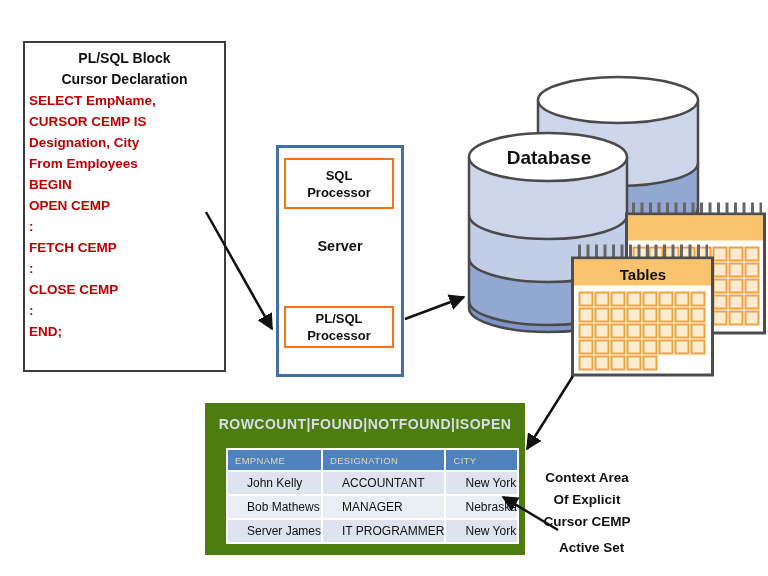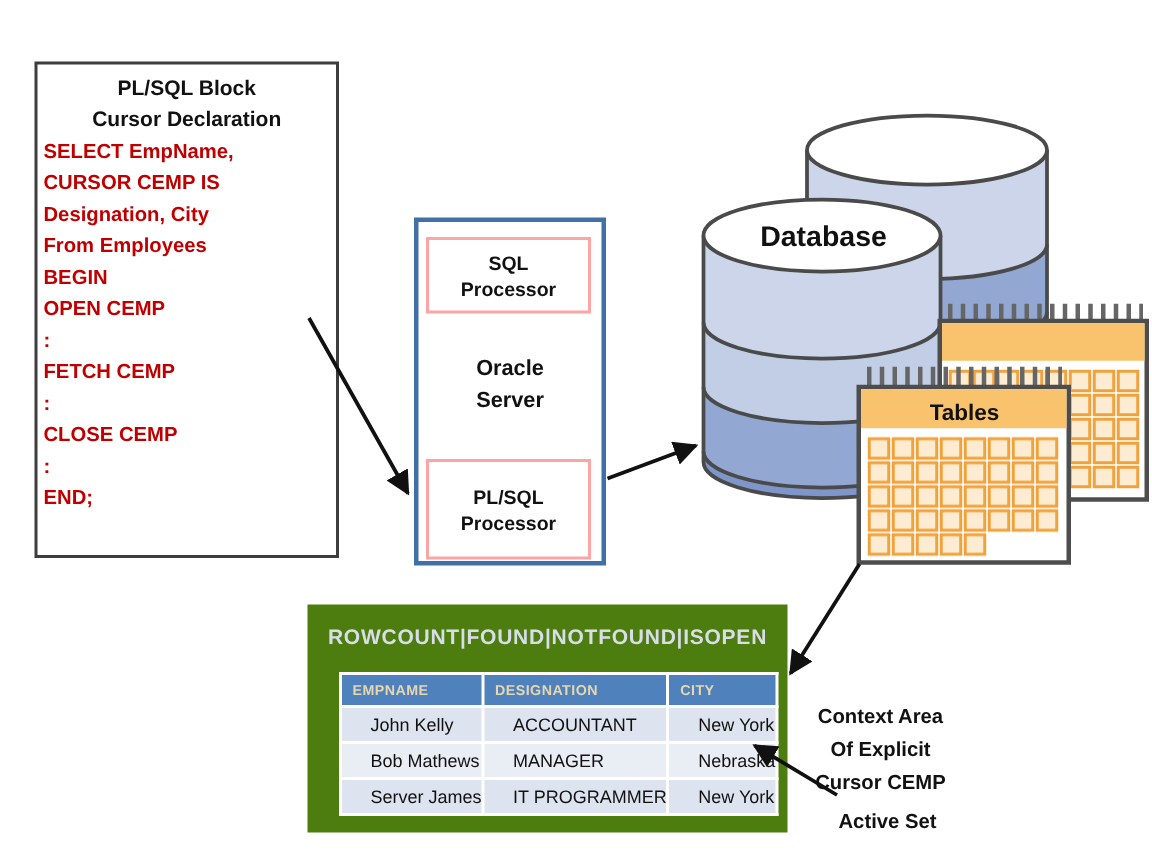--- a/index.html
+++ b/index.html
@@ -25,26 +25,26 @@
     padding-left:4px;white-space:nowrap;
   }
 
   
   .oracle-box{
     position:absolute;left:276px;top:145px;width:128px;height:232px;
     box-sizing:border-box;border:3px solid #4170a8;background:#fff;z-index:2;
   }
   .proc-box{
     position:absolute;left:5px;width:110px;height:51px;
-    box-sizing:border-box;border:2px solid #fca5a5;background:#fff;
+    box-sizing:border-box;border:2px solid #f97316;background:#fff;
     display:flex;flex-direction:column;align-items:center;justify-content:center;
     font-weight:bold;font-size:13px;line-height:17px;color:#111;text-align:center;
   }
   .proc-sql{top:10px;}
-  .proc-plsql{top:158px;height:67px;}
+  .proc-plsql{top:158px;height:42px;}
   .oracle-label{
     position:absolute;left:0;top:88px;width:100%;text-align:center;
     font-weight:bold;font-size:14.5px;line-height:21px;color:#111;
   }
 
   
   .context-box{
     position:absolute;left:205px;top:403px;width:320px;height:152px;
     background:#4d7c0f;z-index:2;
   }
@@ -52,21 +52,21 @@
     margin-top:13px;text-align:center;color:#d8dde8;
     font-weight:bold;font-size:14px;letter-spacing:0.5px;white-space:nowrap;
   }
   table.emp{
     position:absolute;left:21px;top:45px;border-collapse:collapse;
   }
   table.emp td,table.emp th{
     border:2px solid #ffffff;padding:0 0 0 7px;text-align:left;vertical-align:middle;
   }
   table.emp th{
-    background:#4f81bd;color:#e6d7ae;font-weight:bold;font-size:9.5px;
+    background:#4f81bd;color:#e6d7ae;font-weight:normal;font-size:9.5px;
     height:20px;letter-spacing:0.3px;
   }
   table.emp td{
     font-weight:normal;font-size:12px;color:#111;height:22px;white-space:nowrap;padding-left:19px;
   }
   .col-emp{width:86px;}  .col-des{width:105px;}  .col-city{width:58px;}
   tr.row-a td{background:#dde4ef;}
   tr.row-b td{background:#e9edf4;}
 
   
@@ -152,21 +152,20 @@
     <div class="code-line">:</div>
     <div class="code-line">END;</div>
   </div>
 
   <div class="oracle-box">
     <div class="proc-box proc-sql">
       <span>SQL</span>
       <span>Processor</span>
     </div>
     <div class="oracle-label">
-      <div>Oracle</div>
       <div>Server</div>
     </div>
     <div class="proc-box proc-plsql">
       <span>PL/SQL</span>
       <span>Processor</span>
     </div>
   </div>
 
   <div class="context-box">
     <div class="context-title">ROWCOUNT|FOUND|NOTFOUND|ISOPEN</div>

